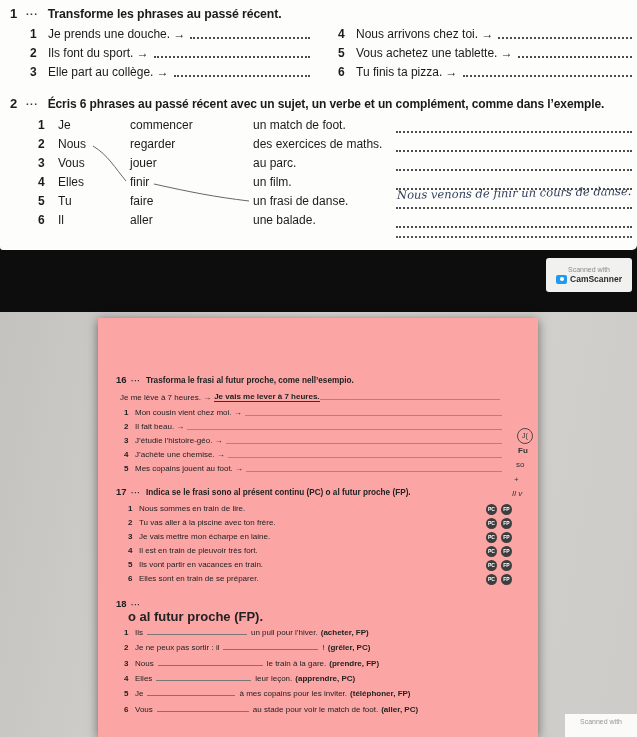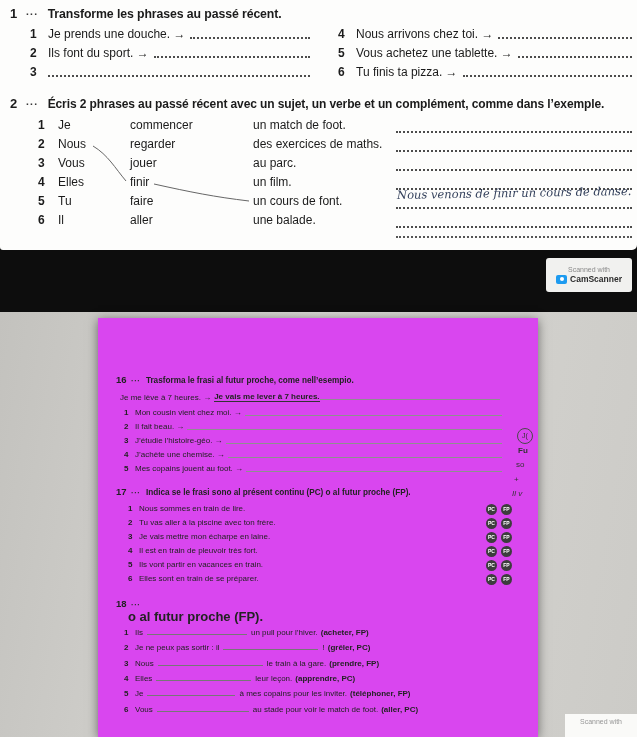--- a/index.html
+++ b/index.html
@@ -37,21 +37,21 @@
     border-radius:3px;display:flex;flex-direction:column;align-items:center;justify-content:center;gap:1px;
   }
   .scan-badge .l1{font-size:7px;color:#8a8a8a;}
   .scan-badge .l2{display:flex;align-items:center;gap:3px;}
   .cam-icon{width:11px;height:9px;background:#1d9bf0;border-radius:2px;position:relative;}
   .cam-icon::after{content:"";position:absolute;left:3.5px;top:2.5px;width:4px;height:4px;border-radius:50%;background:#fff;}
   .scan-badge .brand{font-size:8.5px;font-weight:700;color:#2c2c2c;}
   
   .photo{position:absolute;left:0;top:312px;width:637px;height:425px;
     background:linear-gradient(100deg,#c3c2be 0%,#d7d6d2 45%,#cccbc7 100%);}
-  .page2{position:absolute;left:98px;top:318px;width:440px;height:419px;background:#d946ef;
+  .page2{position:absolute;left:98px;top:318px;width:440px;height:419px;background:#fca5a5;
     box-shadow:0 2px 10px rgba(0,0,0,.5);overflow:hidden;color:#222;}
   .ex-head2{position:absolute;display:flex;align-items:baseline;gap:5px;}
   .ex-head2 .num{font-weight:700;font-size:9.5px;}
   .ex-head2 .dots{font-size:4.5px;letter-spacing:1.5px;transform:translateY(-1px);}
   .ex-head2 .title{font-weight:700;font-size:8.2px;white-space:nowrap;}
   .p2-row{position:absolute;display:flex;align-items:flex-end;font-size:8px;line-height:1.3;}
   .p2-row .inum{font-weight:700;width:11px;flex:none;}
   .p2-row .txt{white-space:nowrap;padding-right:3px;}
   .sleader{flex:1;min-width:6px;border-bottom:1px solid #8f8f8f;margin-bottom:2px;}
   .ex16-example{position:absolute;left:22px;top:74px;width:380px;display:flex;align-items:flex-end;font-size:8px;}
@@ -95,20 +95,21 @@
       <span class="txt">Je prends une douche. →</span>
       <span class="leader"></span>
     </div>
     <div class="p1-row" style="left:30px;top:46px;width:280px;">
       <span class="inum">2</span>
       <span class="txt">Ils font du sport. →</span>
       <span class="leader"></span>
     </div>
     <div class="p1-row" style="left:30px;top:65px;width:280px;">
       <span class="inum">3</span>
+      <span class="txt">Elle part au collège. →</span>
       <span class="leader"></span>
     </div>
 
     <div class="p1-row" style="left:338px;top:27px;width:294px;">
       <span class="inum">4</span>
       <span class="txt">Nous arrivons chez toi. →</span>
       <span class="leader"></span>
     </div>
     <div class="p1-row" style="left:338px;top:46px;width:294px;">
       <span class="inum">5</span>
@@ -117,21 +118,21 @@
     </div>
     <div class="p1-row" style="left:338px;top:65px;width:294px;">
       <span class="inum">6</span>
       <span class="txt">Tu finis ta pizza. →</span>
       <span class="leader"></span>
     </div>
 
     <div class="ex-head1" style="left:10px;top:96px;">
       <span class="num">2</span>
       <span class="dots">▪▪▪</span>
-      <span class="title" style="font-size:12px;">Écris 2 phrases au passé récent avec un sujet, un verbe et un complément, comme dans l’exemple.</span>
+      <span class="title" style="font-size:12px;">Écris 6 phrases au passé récent avec un sujet, un verbe et un complément, comme dans l’exemple.</span>
     </div>
 
     <div class="e2-row" style="top:118px;">
       <span class="rn">1</span>
       <span class="subj">Je</span>
       <span class="verb">commencer</span>
       <span class="comp">un match de foot.</span>
       <span class="lead"></span>
     </div>
     <div class="e2-row" style="top:137px;">
@@ -152,21 +153,21 @@
       <span class="rn">4</span>
       <span class="subj">Elles</span>
       <span class="verb">finir</span>
       <span class="comp">un film.</span>
       <span class="lead"></span>
     </div>
     <div class="e2-row" style="top:194px;">
       <span class="rn">5</span>
       <span class="subj">Tu</span>
       <span class="verb">faire</span>
-      <span class="comp">un cours de font.</span>
+      <span class="comp">un frasi de danse.</span>
       <span class="lead"></span>
     </div>
     <div class="e2-row" style="top:213px;">
       <span class="rn">6</span>
       <span class="subj">Il</span>
       <span class="verb">aller</span>
       <span class="comp">une balade.</span>
       <span class="lead"></span>
     </div>
     <div class="extra-lead"></div>

